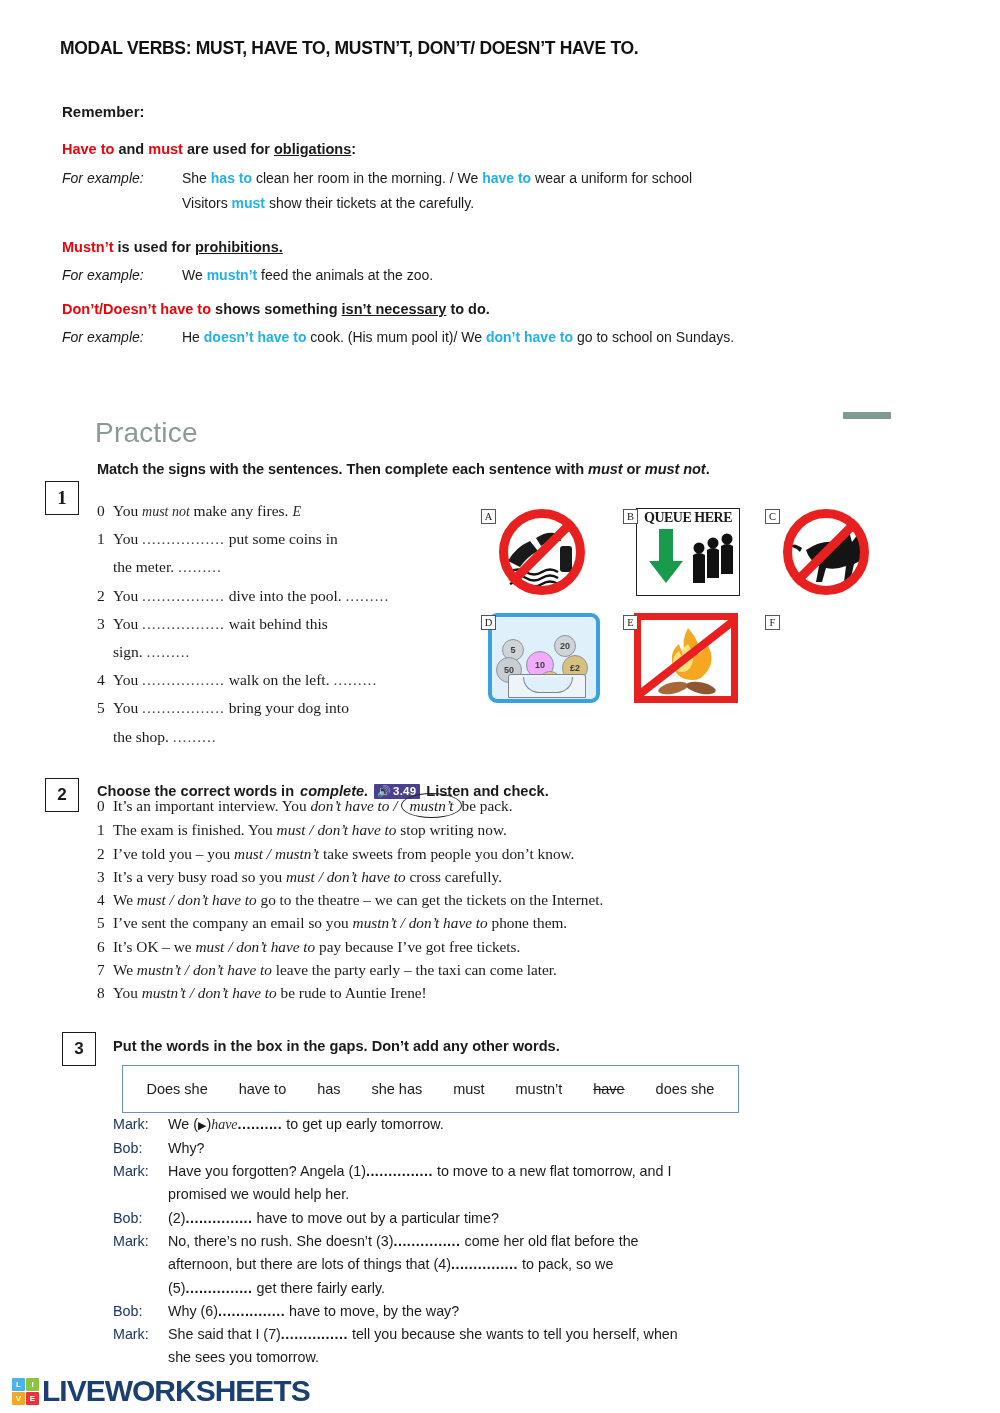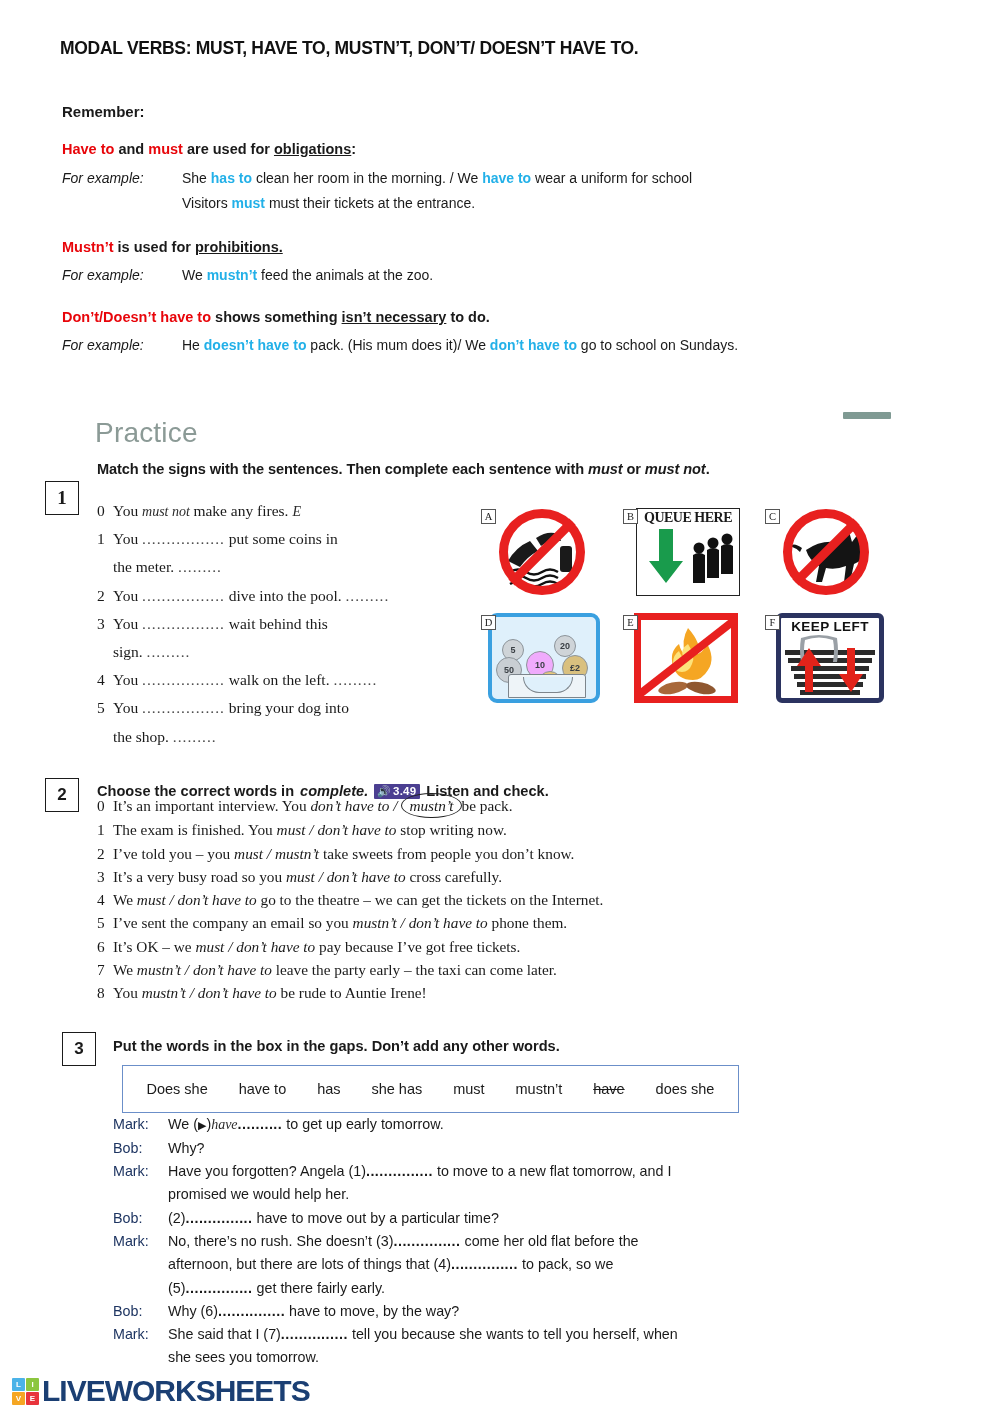--- a/index.html
+++ b/index.html
@@ -26,21 +26,21 @@
   .remember-head { font-size:15px; font-weight:bold; margin-bottom:19px; }
   .rule { font-size:14.5px; font-weight:bold; margin-bottom:6px; line-height:1.5; }
   .ex-row { display:flex; font-size:14px; line-height:1.6; margin-bottom:3px; }
   .ex-label { font-style:italic; width:120px; flex:0 0 120px; }
   .ex-text { flex:1; }
   .ex-cont { margin-left:120px; font-size:14px; line-height:1.6; }
 
   
   .blk1 { margin-top:0; }
   .blk2 { margin-top:22px; }
-  .blk3 { margin-top:20px; }
+  .blk3 { margin-top:12px; }
 
   
   .practice-head {
     position:absolute; left:95px; top:417px;
     font-size:28px; color:#8b9a96; font-weight:normal;
     letter-spacing:0.2px;
   }
   .green-dash {
     position:absolute; left:843px; top:412px;
     width:48px; height:7px; background:#7f9a93; border-radius:1px;
@@ -161,34 +161,34 @@
 
   <div class="remember">
     <div class="remember-head">Remember:</div>
     <div id="remember-blocks">
         <div class="blk1">
           <div class="rule"><span style="color: rgb(232, 5, 10); font-weight: bold;">Have to</span><span style="font-weight: bold;"> and </span><span style="color: rgb(232, 5, 10); font-weight: bold;">must</span><span style="font-weight: bold;"> are used for </span><span style="font-weight: bold; text-decoration: underline;">obligations</span><span style="font-weight: bold;">:</span></div>
           <div class="ex-row">
             <span class="ex-label">For example:</span>
             <span class="ex-text"><span>She </span><span style="color: rgb(34, 176, 232); font-weight: bold;">has to</span><span> clean her room in the morning. / We </span><span style="color: rgb(34, 176, 232); font-weight: bold;">have to</span><span> wear a uniform for school</span></span>
           </div>
-          <div class="ex-cont"><span>Visitors </span><span style="color: rgb(34, 176, 232); font-weight: bold;">must</span><span> must their tickets at the entrance.</span></div>
+          <div class="ex-cont"><span>Visitors </span><span style="color: rgb(34, 176, 232); font-weight: bold;">must</span><span> show their tickets at the carefully.</span></div>
         </div>
         <div class="blk2">
           <div class="rule"><span style="color: rgb(232, 5, 10); font-weight: bold;">Mustn’t</span><span style="font-weight: bold;"> is used for </span><span style="font-weight: bold; text-decoration: underline;">prohibitions.</span></div>
           <div class="ex-row">
             <span class="ex-label">For example:</span>
             <span class="ex-text"><span>We </span><span style="color: rgb(34, 176, 232); font-weight: bold;">mustn’t</span><span> feed the animals at the zoo.</span></span>
           </div>
         </div>
         <div class="blk3">
           <div class="rule"><span style="color: rgb(232, 5, 10); font-weight: bold;">Don’t/Doesn’t have to</span><span style="font-weight: bold;"> shows something </span><span style="font-weight: bold; text-decoration: underline;">isn’t necessary</span><span style="font-weight: bold;"> to do.</span></div>
           <div class="ex-row">
             <span class="ex-label">For example:</span>
-            <span class="ex-text"><span>He </span><span style="color: rgb(34, 176, 232); font-weight: bold;">doesn’t have to</span><span> pack. (His mum does it)/ We </span><span style="color: rgb(34, 176, 232); font-weight: bold;">don’t have to</span><span> go to school on Sundays.</span></span>
+            <span class="ex-text"><span>He </span><span style="color: rgb(34, 176, 232); font-weight: bold;">doesn’t have to</span><span> cook. (His mum pool it)/ We </span><span style="color: rgb(34, 176, 232); font-weight: bold;">don’t have to</span><span> go to school on Sundays.</span></span>
           </div>
         </div>
       </div>
   </div>
 
   <div class="practice-head">Practice</div>
   <div class="green-dash"></div>
 
   <div class="num-box" style="left:45px; top:481px;">1</div>
   <div class="ex1-instr" id="ex1-instr"><span style="font-weight: bold;">Match the signs with the sentences. Then complete each sentence with </span><span style="font-weight: bold; font-style: italic;">must</span><span style="font-weight: bold;"> or </span><span style="font-weight: bold; font-style: italic;">must not</span><span style="font-weight: bold;">.</span></div>
@@ -252,31 +252,20 @@
               <path d="M45 4 q14 16 10 26 q8-4 8-12 q10 16 2 28 q-6 10-15 10 q-16 0-20-14 q-4-14 6-22 q2 8 6 10 q-4-14 3-26 z" fill="#f5a623"></path>
               <path d="M45 20 q8 12 4 20 q-3 8-10 8 q-8 0-9-9 q0-8 6-12 q2 5 4 6 q-3-8 5-13 z" fill="#fde27a"></path>
               <ellipse cx="30" cy="64" rx="15" ry="5.5" fill="#a8683a" transform="rotate(-12 30 64)"></ellipse>
               <ellipse cx="58" cy="64" rx="15" ry="5.5" fill="#8f5730" transform="rotate(12 58 64)"></ellipse>
             </svg>
             <div style="position: absolute; left: 50%; top: 50%; width: 124px; height: 8px; background: rgb(232, 32, 31); transform: translate(-50%, -50%) rotate(-38deg);"></div>
           </div>
         </div>
         <div class="sign">
           <div class="sign-letter">F</div>
-          <div style="position: absolute; left: 14px; top: 1px; width: 108px; height: 90px; border: 5px solid rgb(43, 51, 96); border-radius: 6px; background: rgb(255, 255, 255); overflow: hidden;"><div style="font-size: 13.5px; font-weight: bold; text-align: center; letter-spacing: 0.4px; margin-top: 1px; color: rgb(17, 17, 17);">KEEP LEFT</div><svg width="98" height="66" viewBox="0 0 98 66">
-              <rect x="4" y="16" width="90" height="5" fill="#2b2b2b"></rect>
-              <rect x="7" y="24" width="84" height="5" fill="#2b2b2b"></rect>
-              <rect x="10" y="32" width="78" height="5" fill="#2b2b2b"></rect>
-              <rect x="13" y="40" width="72" height="5" fill="#2b2b2b"></rect>
-              <rect x="16" y="48" width="66" height="5" fill="#2b2b2b"></rect>
-              <rect x="19" y="56" width="60" height="5" fill="#2b2b2b"></rect>
-              <path d="M20 4 q18-6 36 0 q2 14 0 24 h-4 q2-12 0-22 q-14-5-28 0 q-2 10 0 22 h-4 q-2-12 0-24 z" fill="#9aa0a6"></path>
-              <path d="M24 58 v-26 h-8 L28 14 L40 32 h-8 v26 z" fill="#e2231a"></path>
-              <path d="M66 14 v26 h-8 L70 58 L82 40 h-8 V14 z" fill="#e2231a"></path>
-            </svg></div>
         </div>
       </div>
     </div>
 
   <div class="num-box sans" style="left:45px; top:778px;">2</div>
   <div class="ex2-instr">
     <span>Choose the correct words in </span>
       <i>complete.</i>
     <span class="audio-badge">
         <span class="spk">🔊</span>

